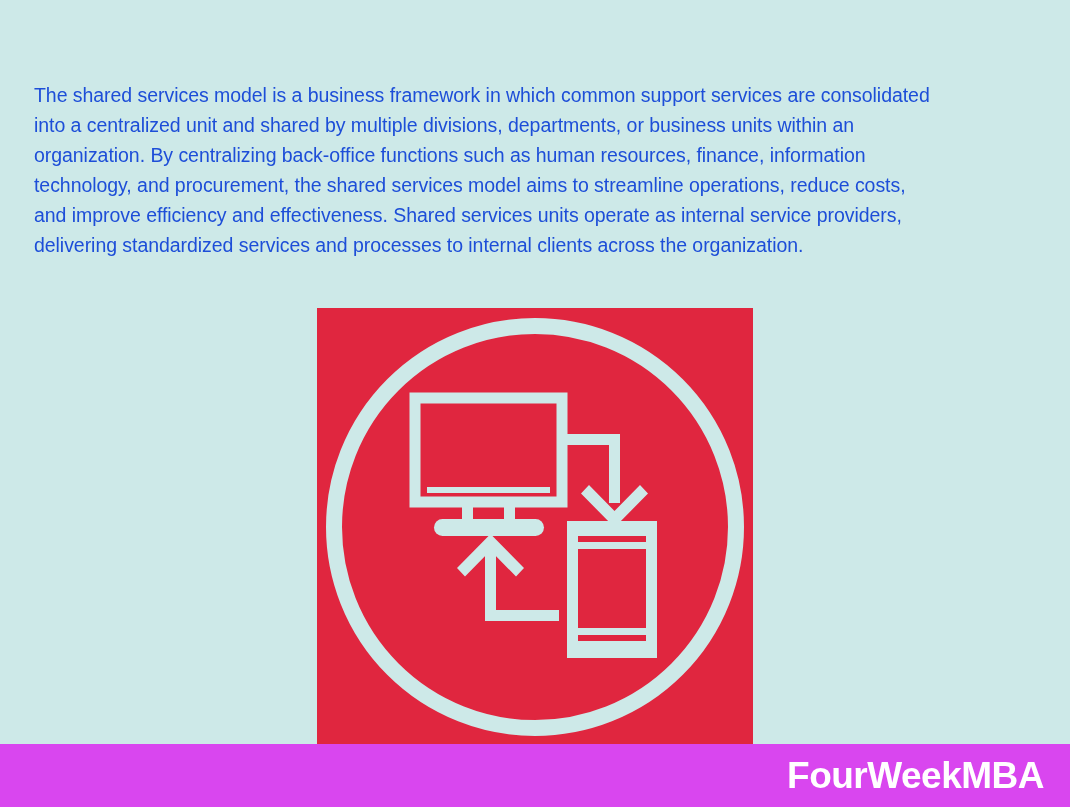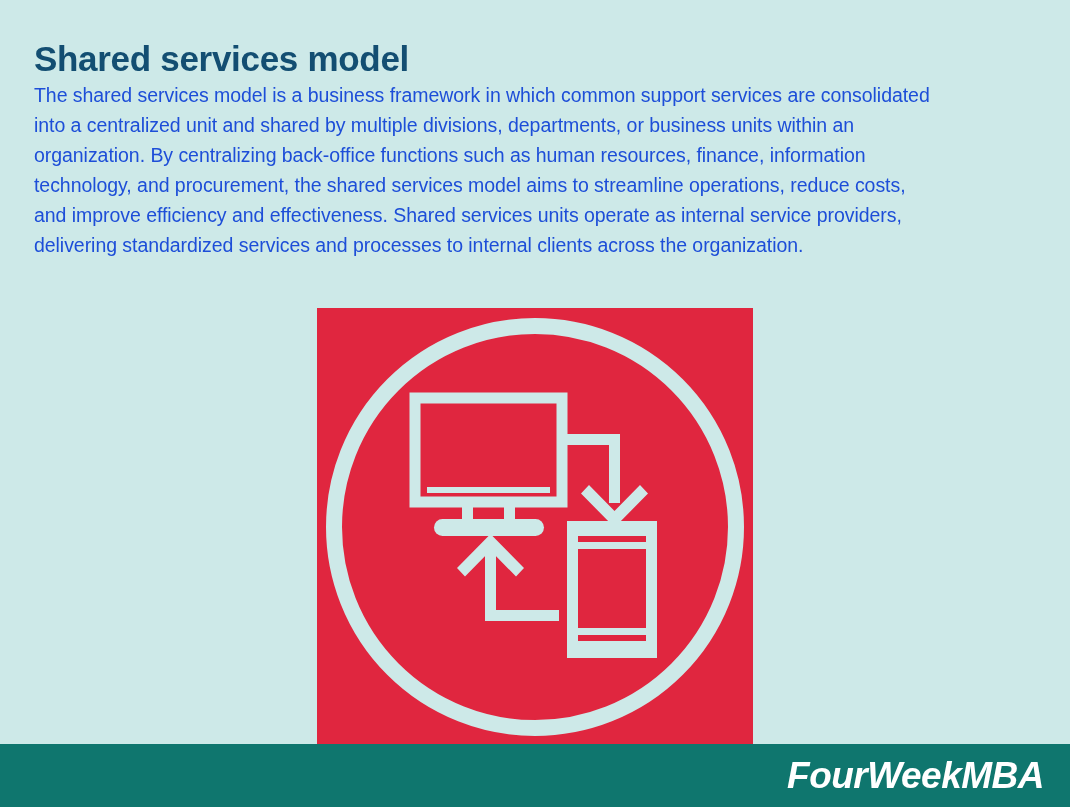--- a/index.html
+++ b/index.html
@@ -53,41 +53,39 @@
     display: block;
     width: 436px;
     height: 437px;
   }
   .footer-bar {
     position: absolute;
     left: 0;
     top: 744px;
     width: 1070px;
     height: 63px;
-    background: #0f766e;
-    font-style: italic;
+    background: #d946ef;
   }
   .footer-brand {
     position: absolute;
     right: 26px;
     top: 50%;
     transform: translateY(-50%);
     color: #ffffff;
     font-size: 37px;
     font-weight: bold;
     letter-spacing: -0.5px;
     white-space: nowrap;
   }
 </style>
 </head>
 <body>
 
 <div class="page">
 
-  <h1 class="headline">Shared services model</h1>
 
   <p class="body-copy">The shared services model is a business framework in which common support services are consolidated into a centralized unit and shared by multiple divisions, departments, or business units within an organization. By centralizing back-office functions such as human resources, finance, information technology, and procurement, the shared services model aims to streamline operations, reduce costs, and improve efficiency and effectiveness. Shared services units operate as internal service providers, delivering standardized services and processes to internal clients across the organization.</p>
 
   <div class="figure">
     <svg viewBox="0 0 436 437" xmlns="http://www.w3.org/2000/svg">
 
       <circle cx="218" cy="219" r="201" fill="none" stroke="#cde9e8" stroke-width="16"></circle>
 
       <rect x="98" y="90" width="147" height="104" fill="none" stroke="#cde9e8" stroke-width="11"></rect>
 

